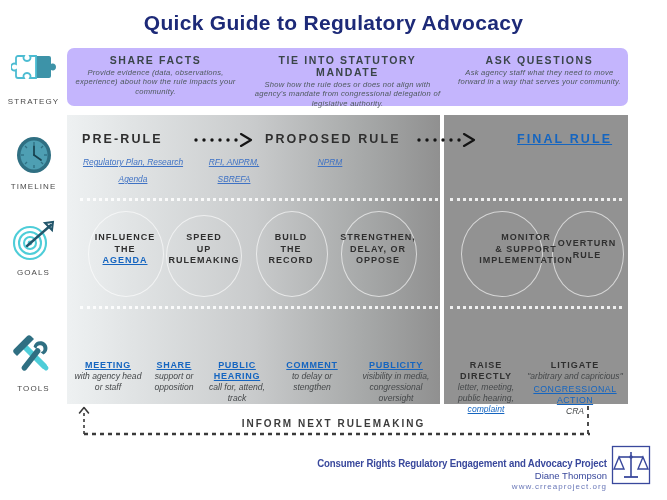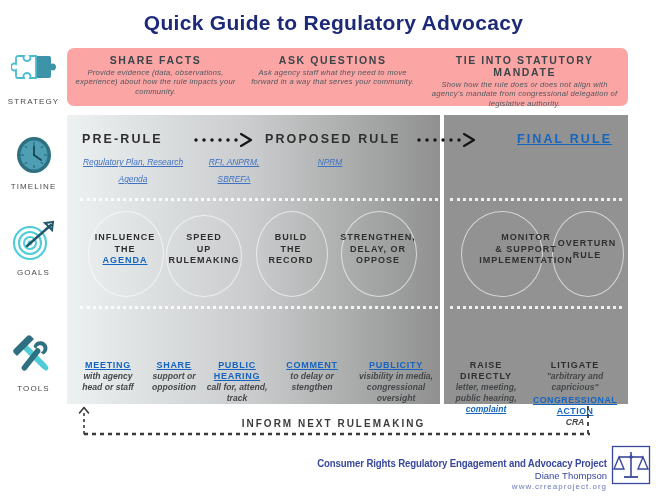--- a/index.html
+++ b/index.html
@@ -26,21 +26,21 @@
   .rail-item{position:absolute;left:0;width:67px;text-align:center;}
   .rail-label{
     font-size:8px;letter-spacing:1.1px;color:#4a4a4a;
     margin-top:1px;font-family:"Liberation Sans", sans-serif;
   }
   .rail-icon{display:block;margin:0 auto;}
 
   
   #strategy-band{
     position:absolute;left:67px;top:48px;width:561px;height:58px;
-    background:#fca5a5;border-radius:7px;
+    background:#c4b5fd;border-radius:7px;
     display:flex;
     justify-content:center;
   }
   .strategy-col{flex:1;padding:6px 6px 0 6px;text-align:center;}
   .strategy-col.wide{flex:1.18;}
   .strategy-title{
     font-size:10.5px;letter-spacing:1.6px;color:#3a4549;font-weight:bold;
     margin-bottom:2px;
   }
   .strategy-body{
@@ -90,21 +90,21 @@
   
   .tool{
     position:absolute;text-align:center;
   }
   .tool-head{
     font-size:9px;letter-spacing:.7px;color:#1565c0;font-weight:bold;
     text-decoration:underline;line-height:11px;margin-top:42px;
   }
   .tool-head.plain{color:#2f2f2f;text-decoration:none;letter-spacing:1px;}
   .tool-body{
-    font-size:8.6px;line-height:11px;font-style:italic;color:#45484a;font-weight:bold;
+    font-size:8.6px;line-height:11px;font-style:italic;color:#45484a;
   }
   .tool-body .lnk{color:#1565c0;text-decoration:underline;font-style:italic;}
   .tool-body .lnk2{color:#1565c0;text-decoration:underline;font-style:normal;
     letter-spacing:.5px;font-size:8.8px;}
 
   
   #loop-label{
     position:absolute;left:0;top:418px;width:667px;text-align:center;
     font-size:10px;letter-spacing:2px;color:#3c3c3c;font-weight:bold;
   }
@@ -191,27 +191,27 @@
       </svg>
     </span>
     <div class="rail-label">TOOLS</div>
   </div>
 
   <div id="strategy-band">
     <div class="strategy-col">
       <div class="strategy-title">SHARE FACTS</div>
       <div class="strategy-body">Provide evidence (data, observations, experience) about how the rule impacts your community.</div>
     </div>
+    <div class="strategy-col wide">
+      <div class="strategy-title">TIE INTO STATUTORY MANDATE</div>
+      <div class="strategy-body">Show how the rule does or does not align with agency's mandate from congressional delegation of legislative authority.</div>
+    </div>
     <div class="strategy-col">
       <div class="strategy-title">ASK QUESTIONS</div>
       <div class="strategy-body">Ask agency staff what they need to move forward in a way that serves your community.</div>
-    </div>
-    <div class="strategy-col wide">
-      <div class="strategy-title">TIE INTO STATUTORY MANDATE</div>
-      <div class="strategy-body">Show how the rule does or does not align with agency's mandate from congressional delegation of legislative authority.</div>
     </div>
   </div>
 
   <div id="panel-left"></div>
   <div id="panel-right"></div>
 
   <div class="sep" style="left:80px;top:198px;width:358px;"></div>
   <div class="sep" style="left:450px;top:198px;width:172px;"></div>
   <div class="sep" style="left:80px;top:306px;width:358px;"></div>
   <div class="sep" style="left:450px;top:306px;width:172px;"></div>

